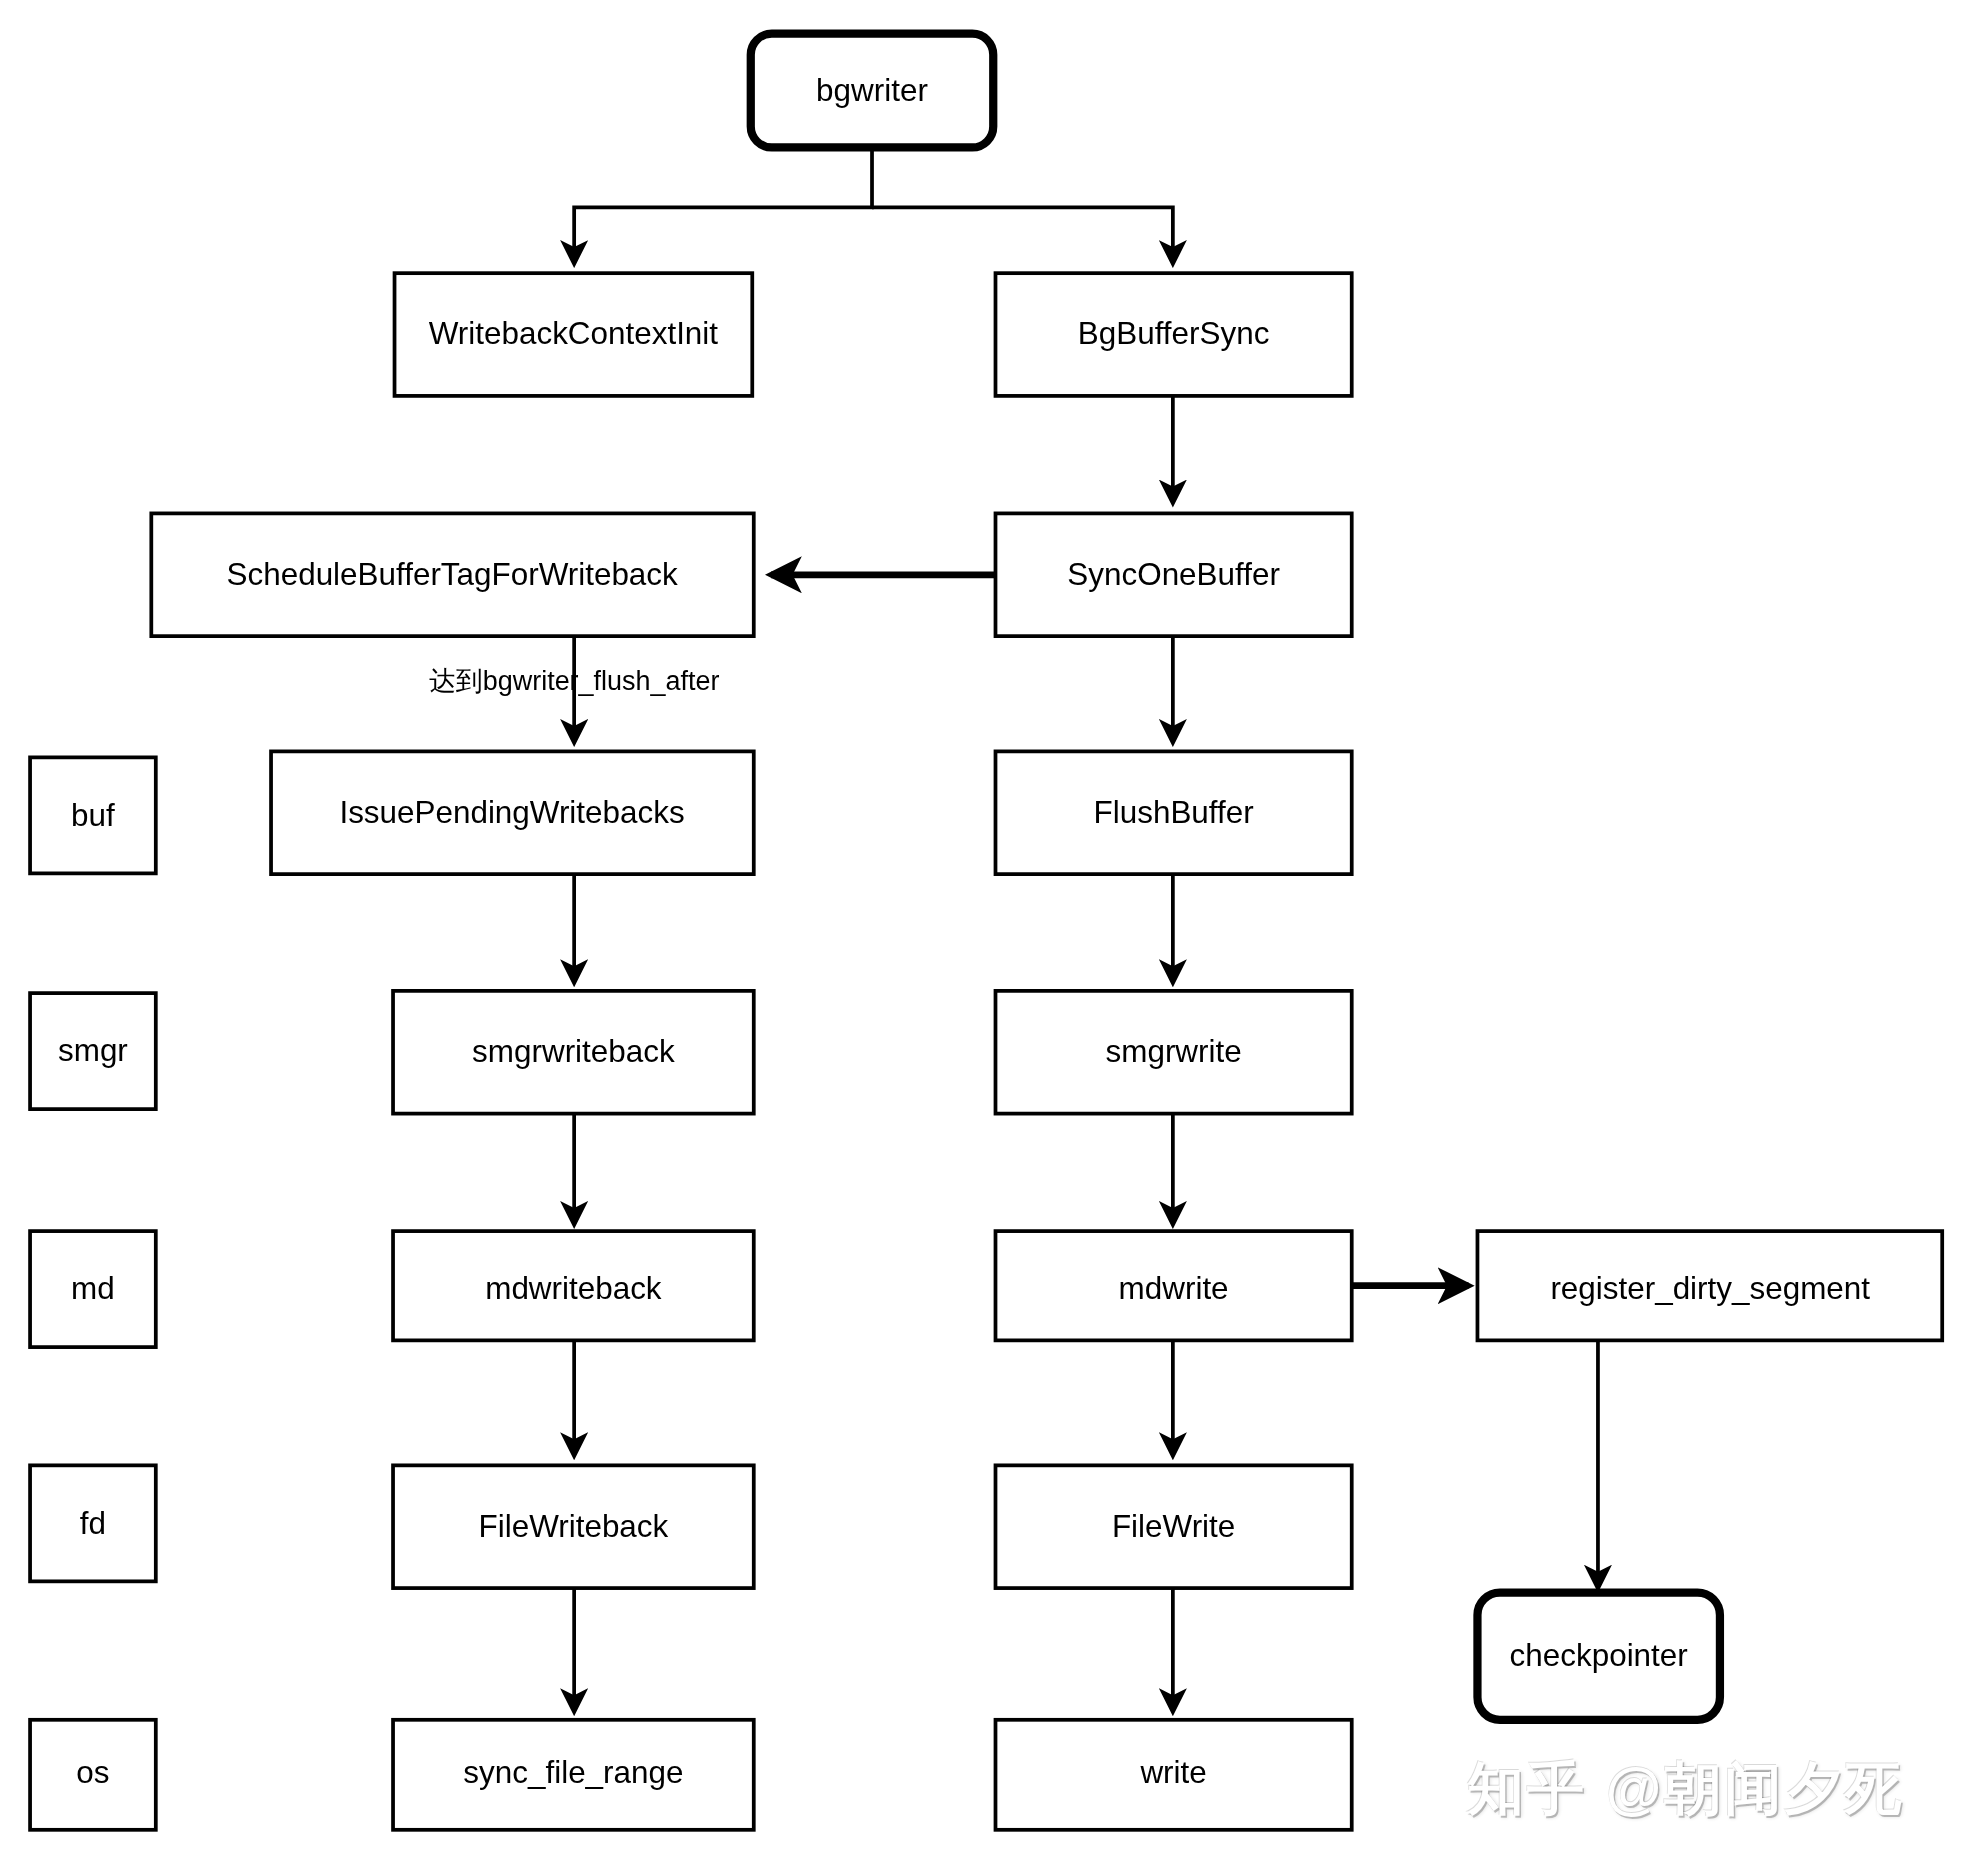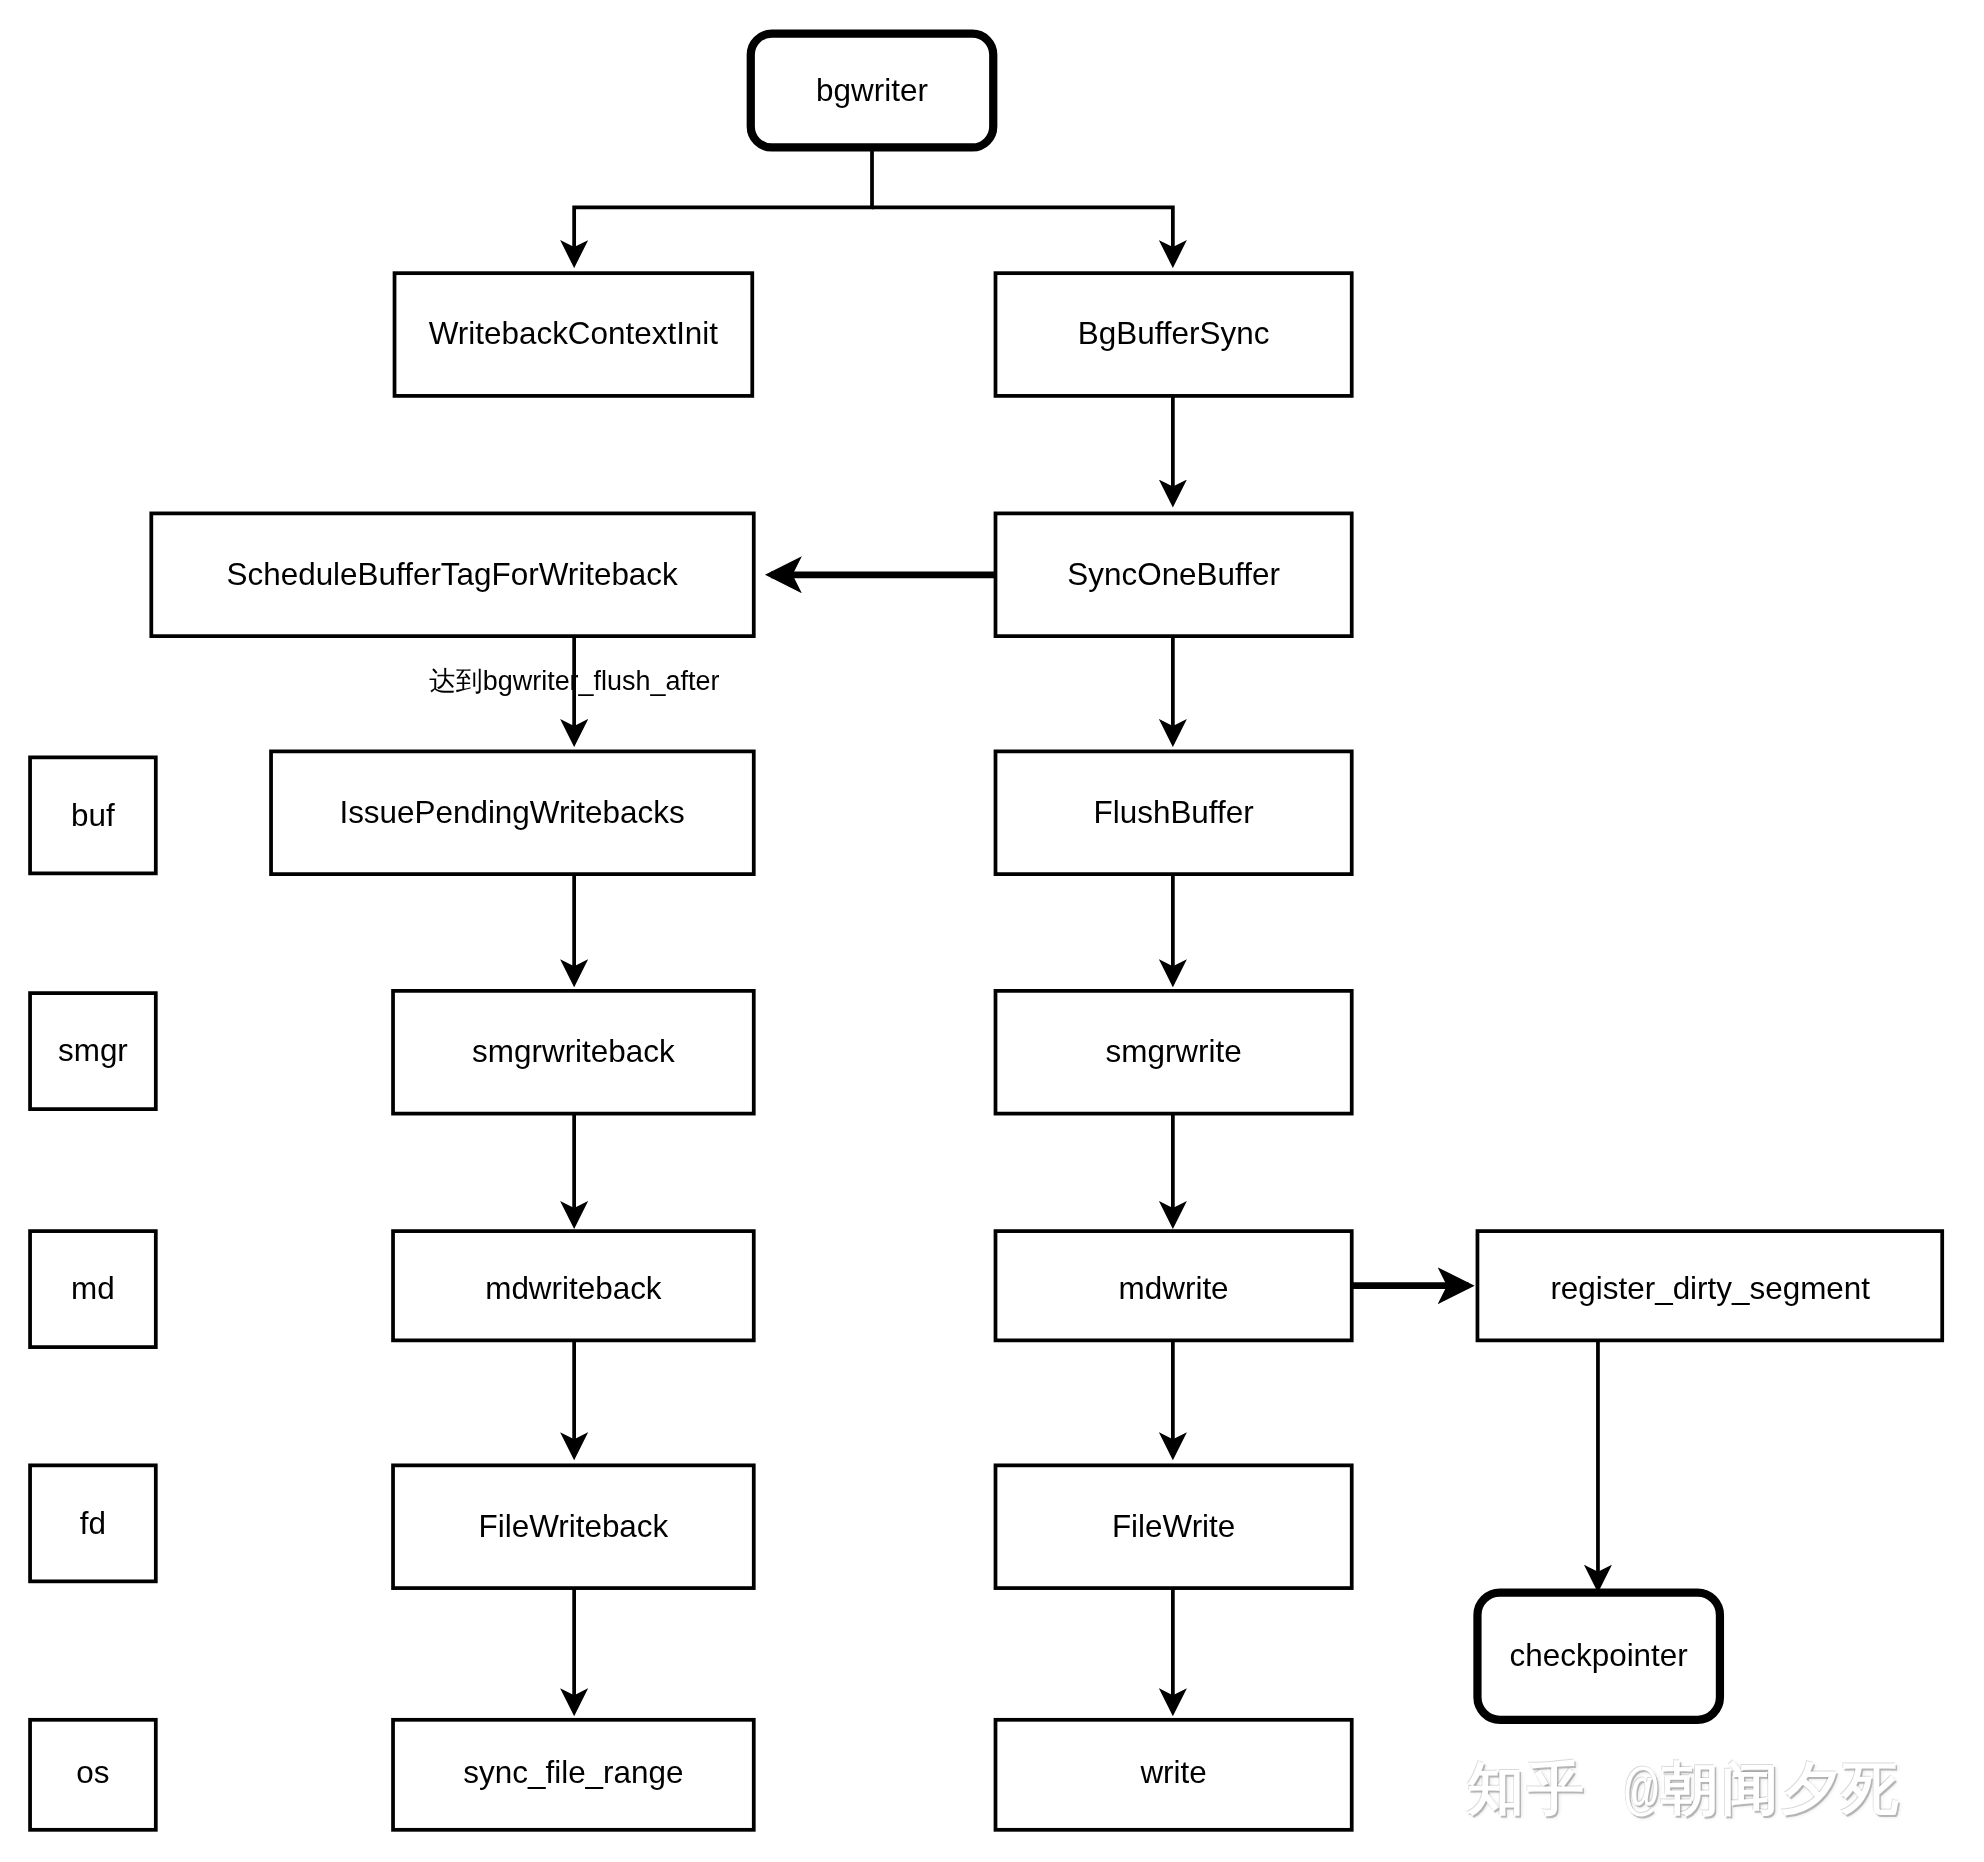--- a/index.html
+++ b/index.html
@@ -262,16 +262,16 @@
       <text class="node-label" x="766" y="2372">sync_file_range</text>
     </g>
 
     <g>
       <rect class="node-rect" x="1330" y="2298" width="476" height="147"></rect>
       <text class="node-label" x="1568" y="2372">write</text>
     </g>
 
   </svg>
 
-  <div class="watermark-text" style="left: 1467px; top: 1751px; font-family: Liberation Mono, monospace;">知乎 @朝闻夕死</div>
+  <div class="watermark-text" style="left: 1467px; top: 1751px;">知乎 @朝闻夕死</div>
 
 </div>
 
 
 </body></html>

